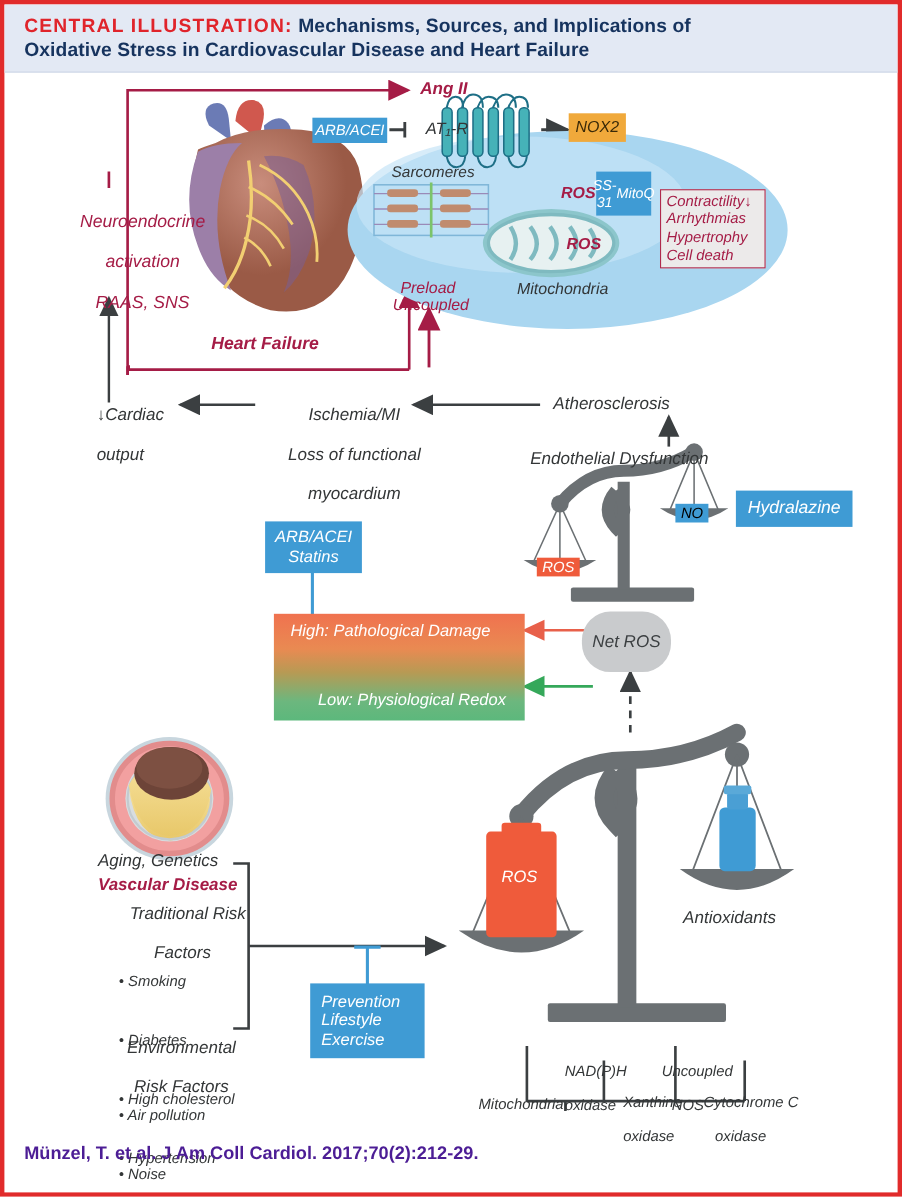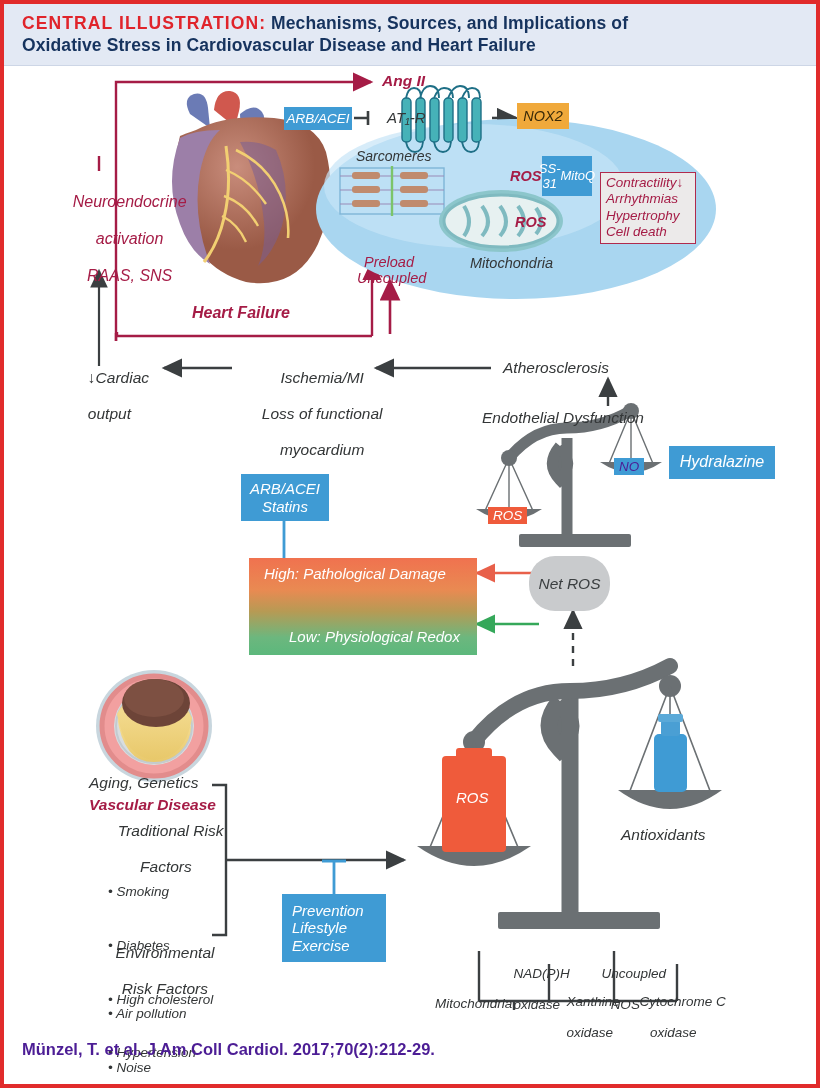--- a/index.html
+++ b/index.html
@@ -267,21 +267,21 @@
 
     <div class="txt dk" style="left:58px;top:285px;font-size:15.5px;">
       <span>↓Cardiac</span><br>
       <span>output</span>
     </div>
 
     <div class="txt dk" style="left:499px;top:293px;font-size:15.5px;">Atherosclerosis</div>
     <div class="txt dk" style="left:478px;top:343px;font-size:15.5px;">Endothelial Dysfunction</div>
 
     <div class="abs" style="left:484px;top:441px;background:#ef5b3b;color:#fff;font-size:13.5px;padding:1px 5px;">ROS</div>
-    <div class="abs" style="left:610px;top:392px;background:#3f9bd4;color:#4c1d95;font-size:13.5px;padding:1px 5px;">NO</div>
+    <div class="abs" style="left:610px;top:392px;background:#3f9bd4;color:#000000;font-size:13.5px;padding:1px 5px;">NO</div>
     <div class="bluebox" style="left:665px;top:380px;width:106px;height:33px;font-size:16px;">Hydralazine</div>
 
     <div class="bluebox" style="left:237px;top:408px;width:88px;height:47px;font-size:15px;flex-direction:column;">
       <span>ARB/ACEI</span>
       <span>Statins</span>
     </div>
 
     <div class="gradbox" style="left:245px;top:492px;width:228px;height:97px;"></div>
     <div class="txt" style="left:260px;top:499px;font-size:15px;color:#fff;">High: Pathological Damage</div>
     <div class="txt" style="left:258px;top:545px;font-size:15px;color:#fff;text-align:center;width:200px;">

